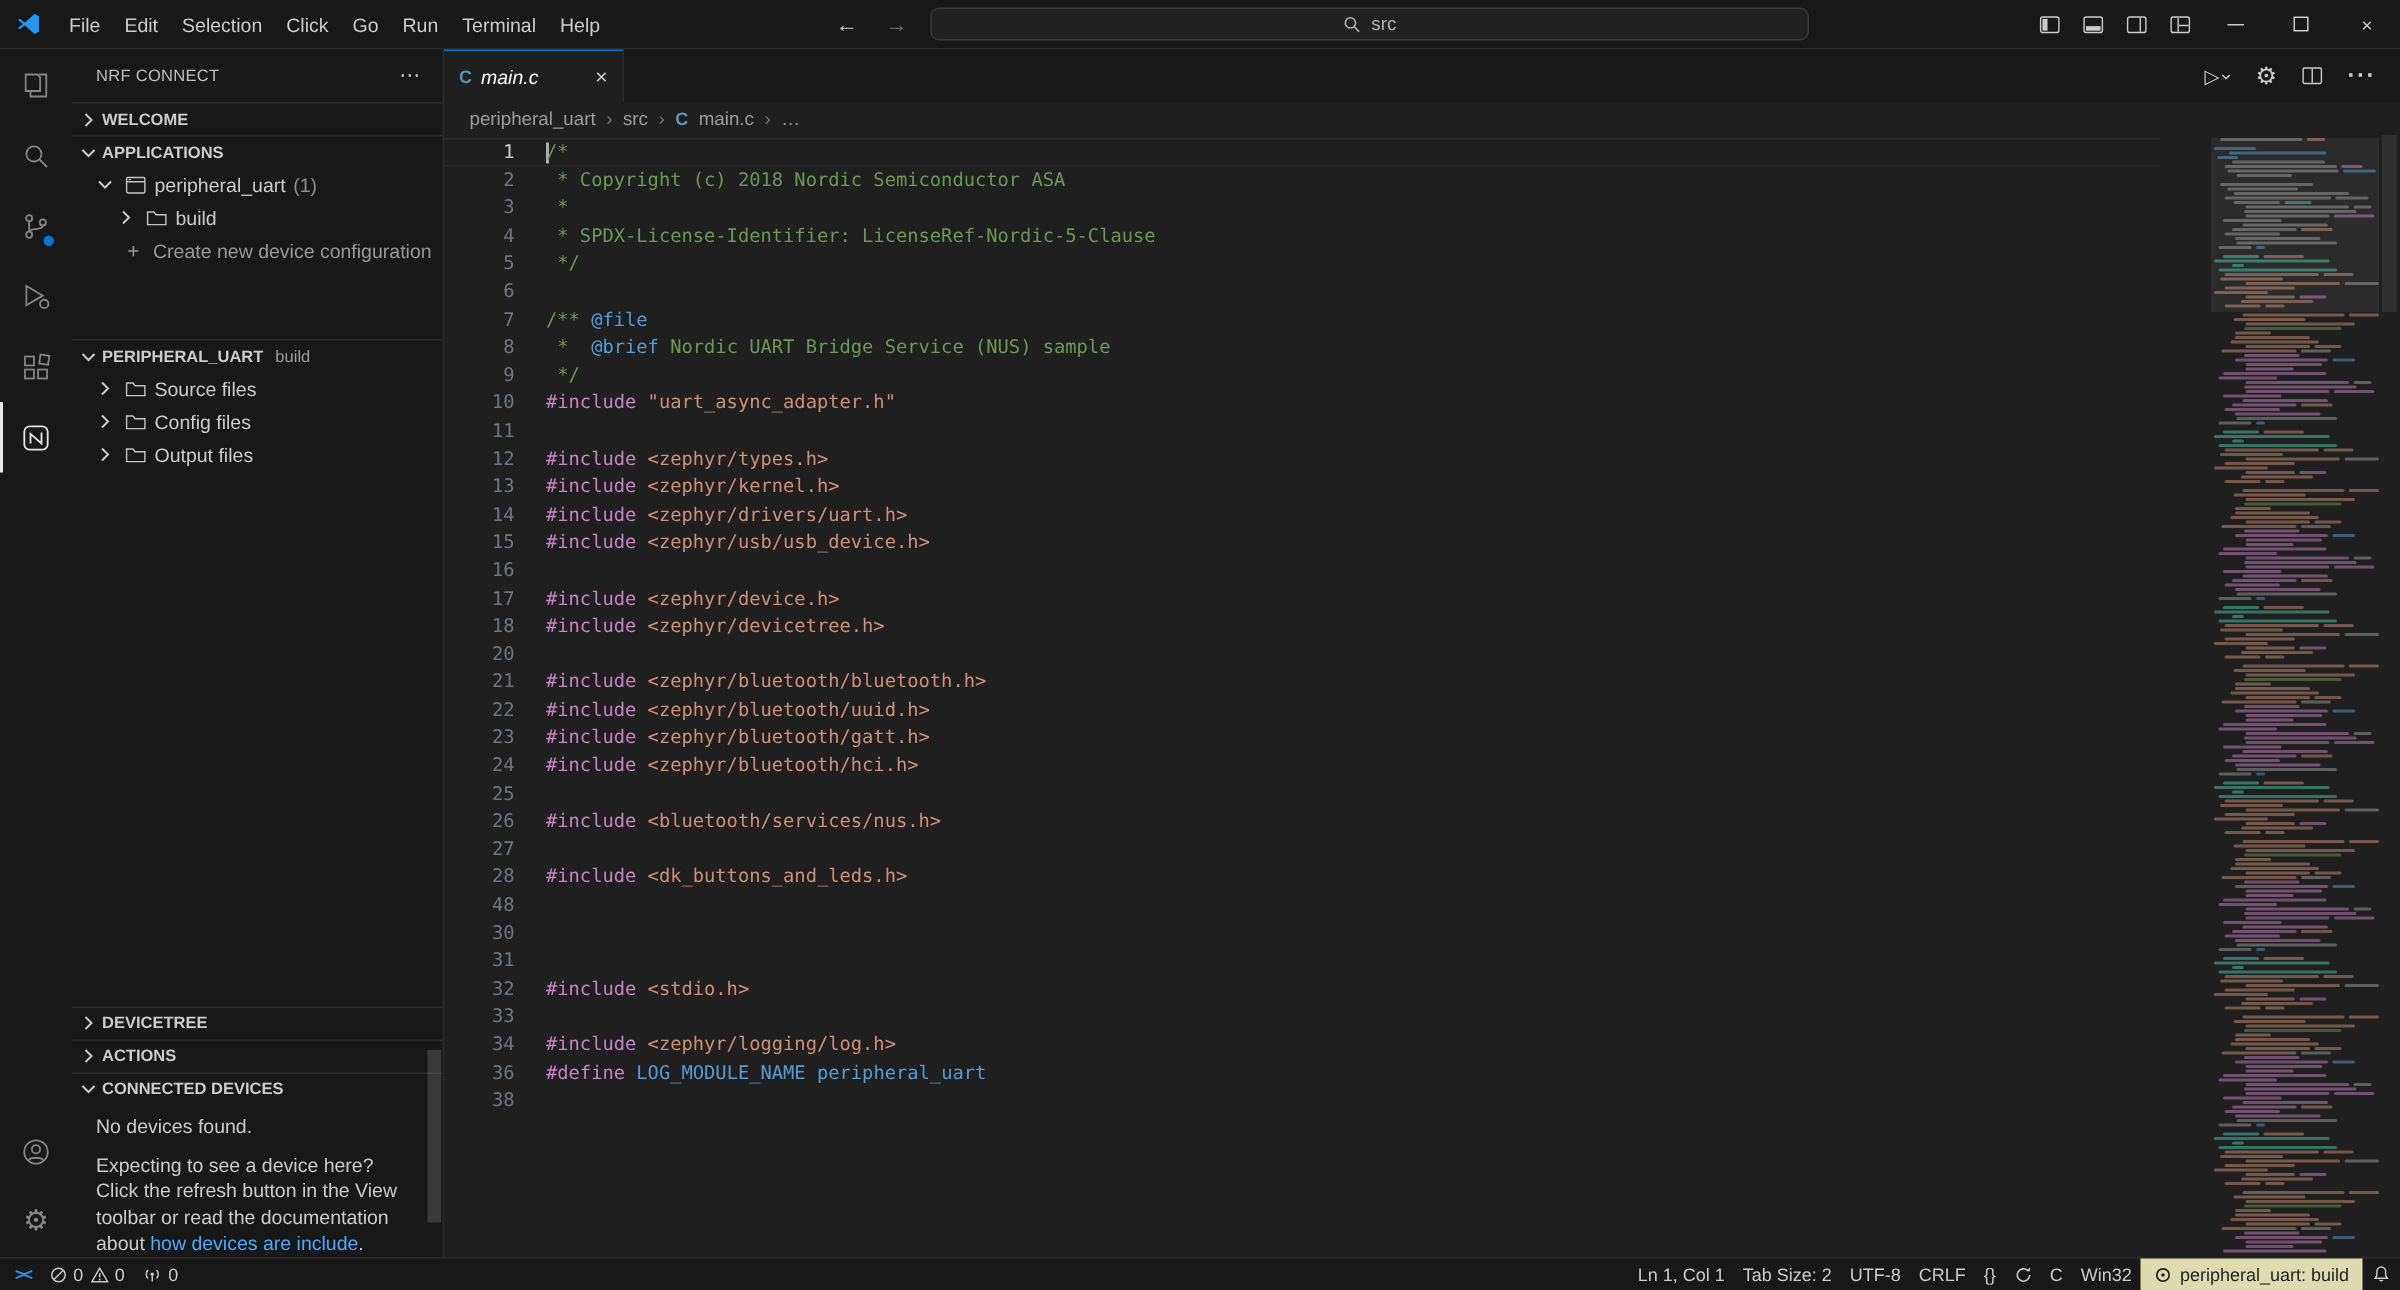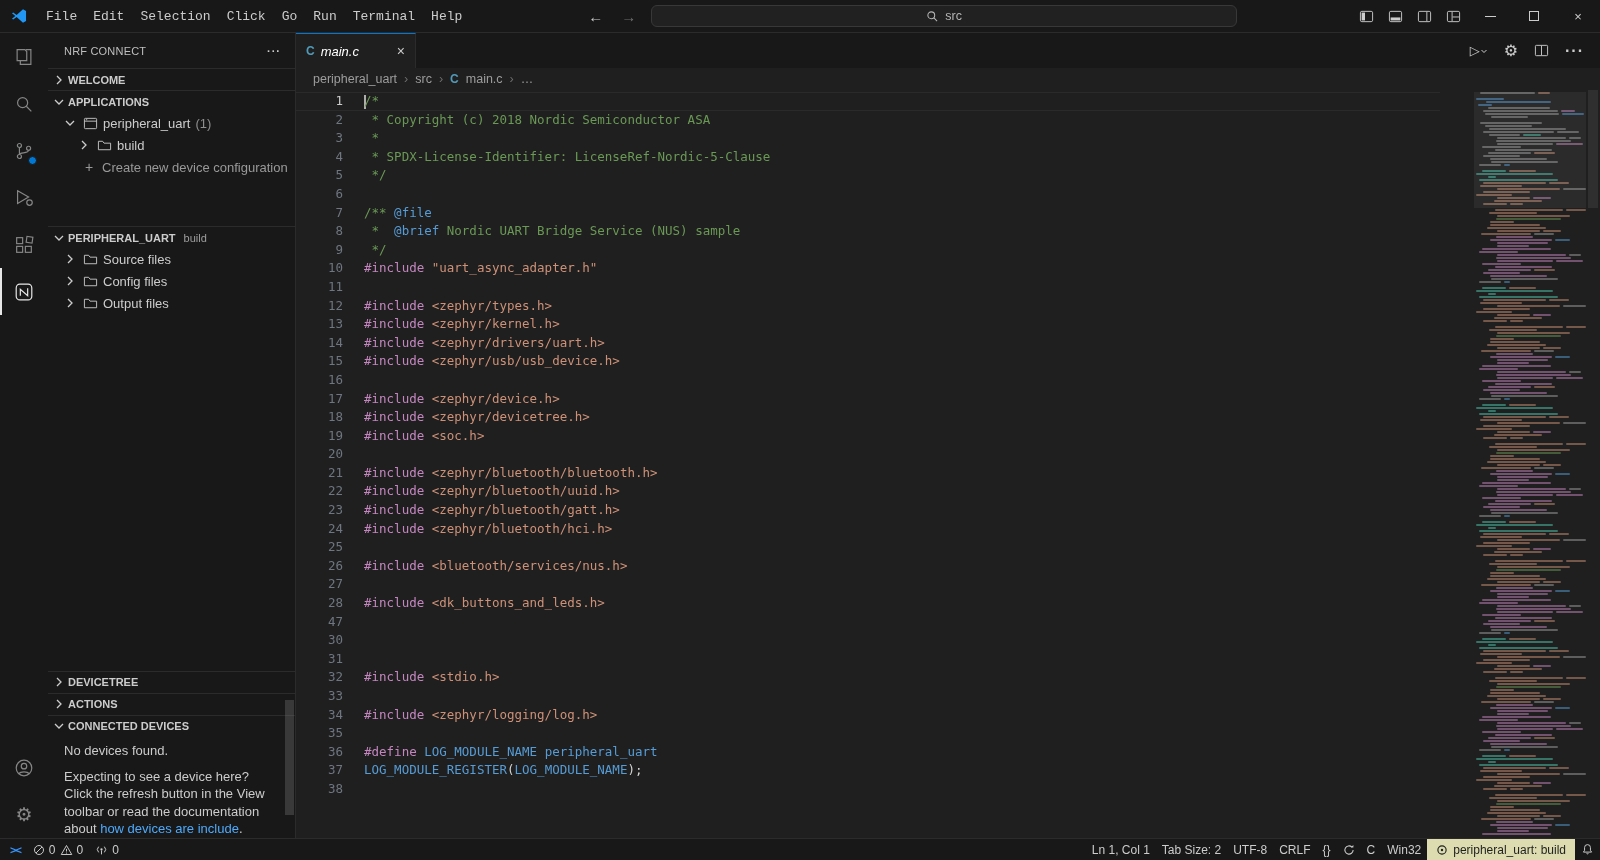--- a/index.html
+++ b/index.html
@@ -102,21 +102,21 @@
 <body>
 
 <div class="window">
 
   <header class="titlebar">
     <span class="tb-logo">
       <svg width="16" height="16" viewBox="0 0 100 100">
           <path fill="#2196f3" d="M75 8 L35 44 L14 28 L6 33 L27 50 L6 67 L14 72 L35 56 L75 92 L94 82 V18 Z"></path>
         </svg>
     </span>
-    <nav style="display:flex;height:100%;font-family:Liberation Mono, monospace;">
+    <nav style="display:flex;height:100%;">
       <span class="menu-item">File</span>
       <span class="menu-item">Edit</span>
       <span class="menu-item">Selection</span>
       <span class="menu-item">Click</span>
       <span class="menu-item">Go</span>
       <span class="menu-item">Run</span>
       <span class="menu-item">Terminal</span>
       <span class="menu-item">Help</span>
     </nav>
     <div class="tb-center">
@@ -383,39 +383,36 @@
             <div class="code-line"><span class="ln">9</span><span class="ct"><span class="tk-c"> */</span></span></div>
             <div class="code-line"><span class="ln">10</span><span class="ct"><span class="tk-k">#include </span><span class="tk-s">"uart_async_adapter.h"</span></span></div>
             <div class="code-line"><span class="ln">11</span><span class="ct"></span></div>
             <div class="code-line"><span class="ln">12</span><span class="ct"><span class="tk-k">#include </span><span class="tk-s">&lt;zephyr/types.h&gt;</span></span></div>
             <div class="code-line"><span class="ln">13</span><span class="ct"><span class="tk-k">#include </span><span class="tk-s">&lt;zephyr/kernel.h&gt;</span></span></div>
             <div class="code-line"><span class="ln">14</span><span class="ct"><span class="tk-k">#include </span><span class="tk-s">&lt;zephyr/drivers/uart.h&gt;</span></span></div>
             <div class="code-line"><span class="ln">15</span><span class="ct"><span class="tk-k">#include </span><span class="tk-s">&lt;zephyr/usb/usb_device.h&gt;</span></span></div>
             <div class="code-line"><span class="ln">16</span><span class="ct"></span></div>
             <div class="code-line"><span class="ln">17</span><span class="ct"><span class="tk-k">#include </span><span class="tk-s">&lt;zephyr/device.h&gt;</span></span></div>
             <div class="code-line"><span class="ln">18</span><span class="ct"><span class="tk-k">#include </span><span class="tk-s">&lt;zephyr/devicetree.h&gt;</span></span></div>
-            <div class="code-line"><span class="ln">19</span><span class="ct"><span class="tk-k">#include </span><span class="tk-s">&lt;soc.h&gt;</span></span></div>
             <div class="code-line"><span class="ln">20</span><span class="ct"></span></div>
             <div class="code-line"><span class="ln">21</span><span class="ct"><span class="tk-k">#include </span><span class="tk-s">&lt;zephyr/bluetooth/bluetooth.h&gt;</span></span></div>
             <div class="code-line"><span class="ln">22</span><span class="ct"><span class="tk-k">#include </span><span class="tk-s">&lt;zephyr/bluetooth/uuid.h&gt;</span></span></div>
             <div class="code-line"><span class="ln">23</span><span class="ct"><span class="tk-k">#include </span><span class="tk-s">&lt;zephyr/bluetooth/gatt.h&gt;</span></span></div>
             <div class="code-line"><span class="ln">24</span><span class="ct"><span class="tk-k">#include </span><span class="tk-s">&lt;zephyr/bluetooth/hci.h&gt;</span></span></div>
             <div class="code-line"><span class="ln">25</span><span class="ct"></span></div>
             <div class="code-line"><span class="ln">26</span><span class="ct"><span class="tk-k">#include </span><span class="tk-s">&lt;bluetooth/services/nus.h&gt;</span></span></div>
             <div class="code-line"><span class="ln">27</span><span class="ct"></span></div>
             <div class="code-line"><span class="ln">28</span><span class="ct"><span class="tk-k">#include </span><span class="tk-s">&lt;dk_buttons_and_leds.h&gt;</span></span></div>
-            <div class="code-line"><span class="ln">47</span><span class="ct"></span></div>
+            <div class="code-line"><span class="ln">48</span><span class="ct"></span></div>
             <div class="code-line"><span class="ln">30</span></div>
             <div class="code-line"><span class="ln">31</span><span class="ct"></span></div>
             <div class="code-line"><span class="ln">32</span><span class="ct"><span class="tk-k">#include </span><span class="tk-s">&lt;stdio.h&gt;</span></span></div>
             <div class="code-line"><span class="ln">33</span><span class="ct"></span></div>
             <div class="code-line"><span class="ln">34</span><span class="ct"><span class="tk-k">#include </span><span class="tk-s">&lt;zephyr/logging/log.h&gt;</span></span></div>
-            <div class="code-line"><span class="ln">35</span><span class="ct"></span></div>
             <div class="code-line"><span class="ln">36</span><span class="ct"><span class="tk-k">#define </span><span class="tk-b">LOG_MODULE_NAME</span><span class="tk-d"> </span><span class="tk-b">peripheral_uart</span></span></div>
-            <div class="code-line"><span class="ln">37</span><span class="ct"><span class="tk-b">LOG_MODULE_REGISTER</span><span class="tk-d">(</span><span class="tk-b">LOG_MODULE_NAME</span><span class="tk-d">);</span></span></div>
             <div class="code-line"><span class="ln">38</span><span class="ct"></span></div>
           </div>
         <div class="minimap">
           <div>
               <div class="mm-row">
                 <span class="mm-seg" style="margin-left: 6px; width: 55px; background: rgb(158, 158, 158);"></span>
                 <span class="mm-seg" style="margin-left: 3px; width: 12px; background: rgb(206, 145, 120);"></span>
               </div>
               <div class="mm-row"></div>
               <div class="mm-row">

